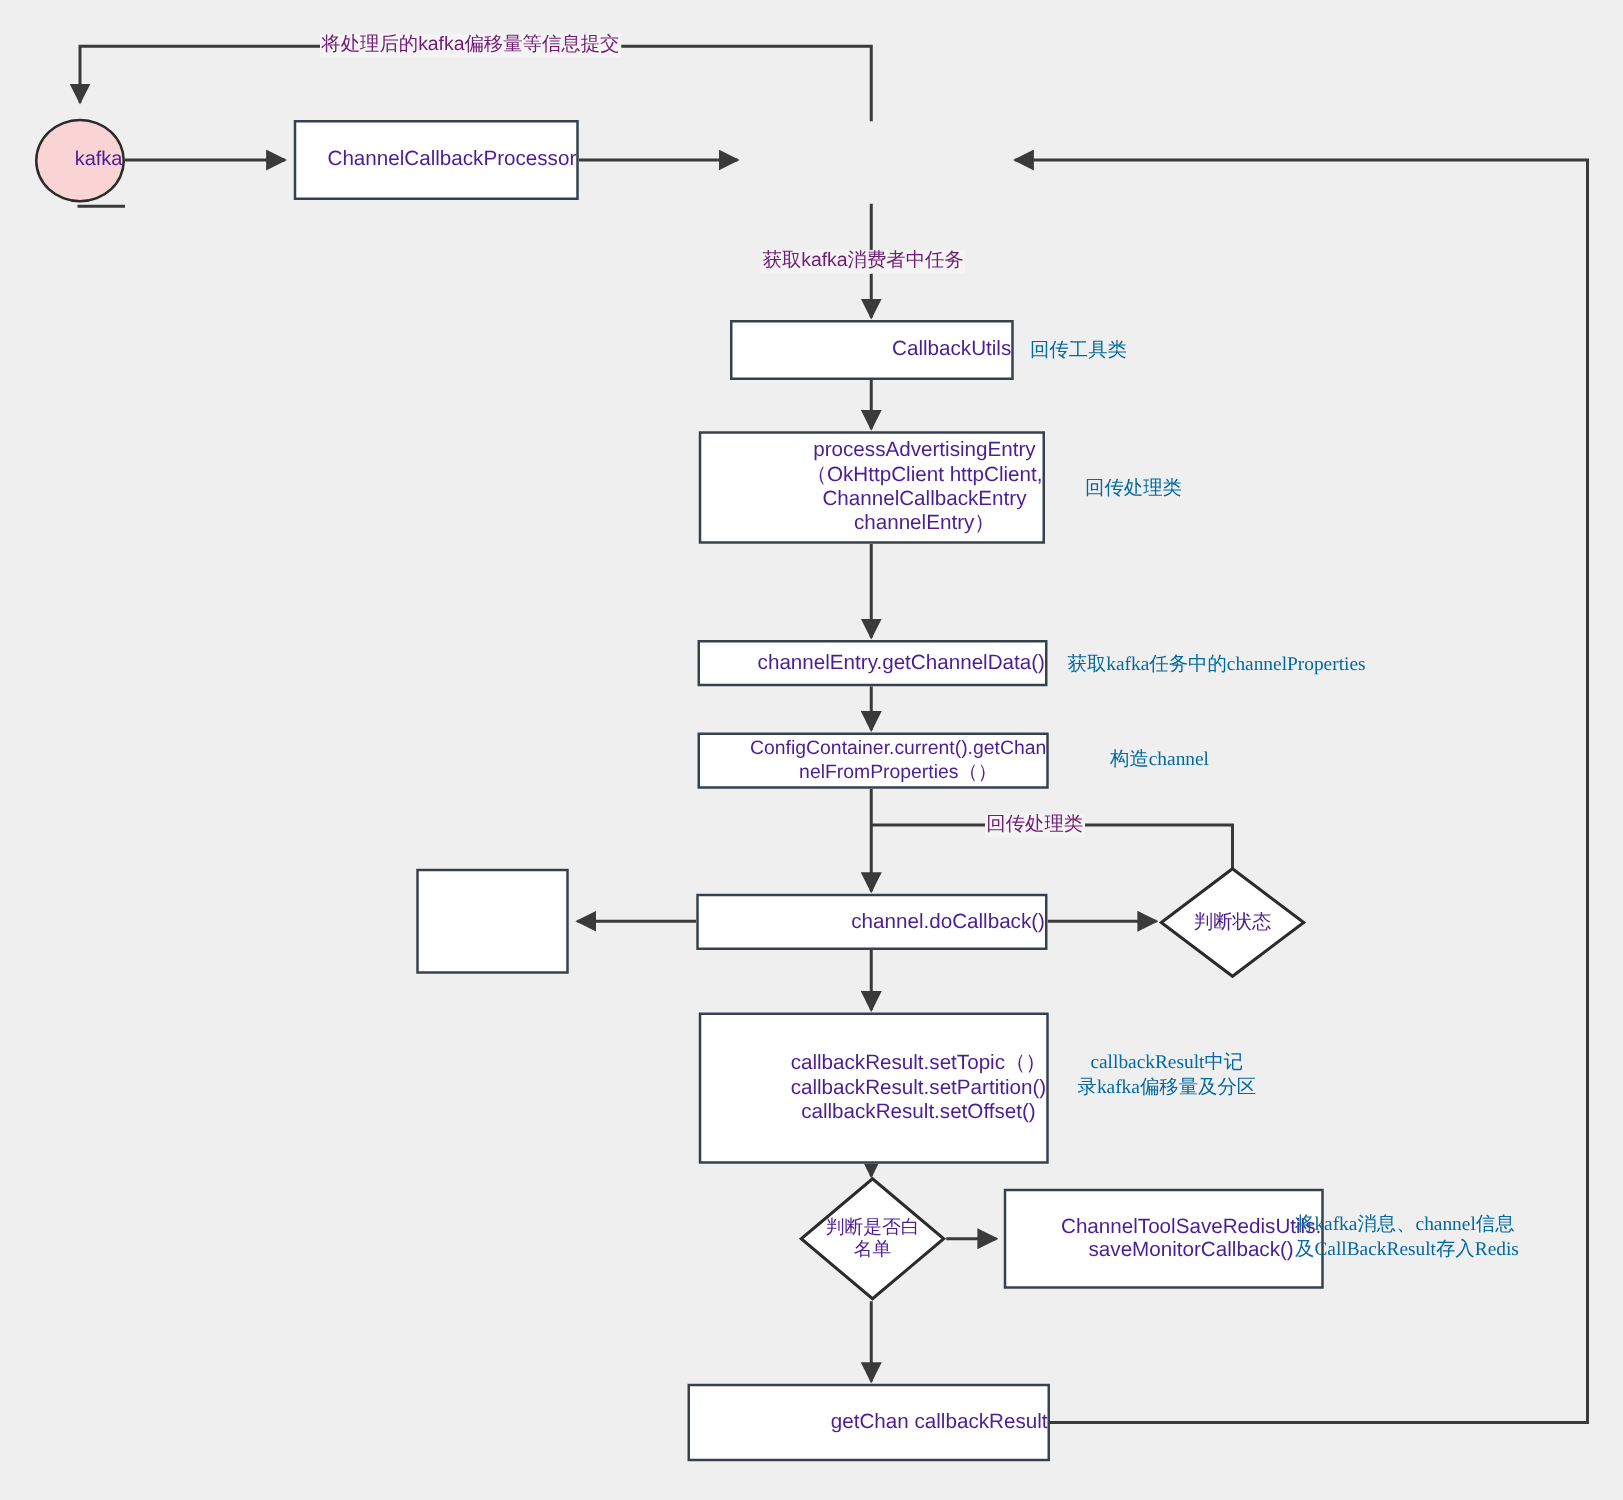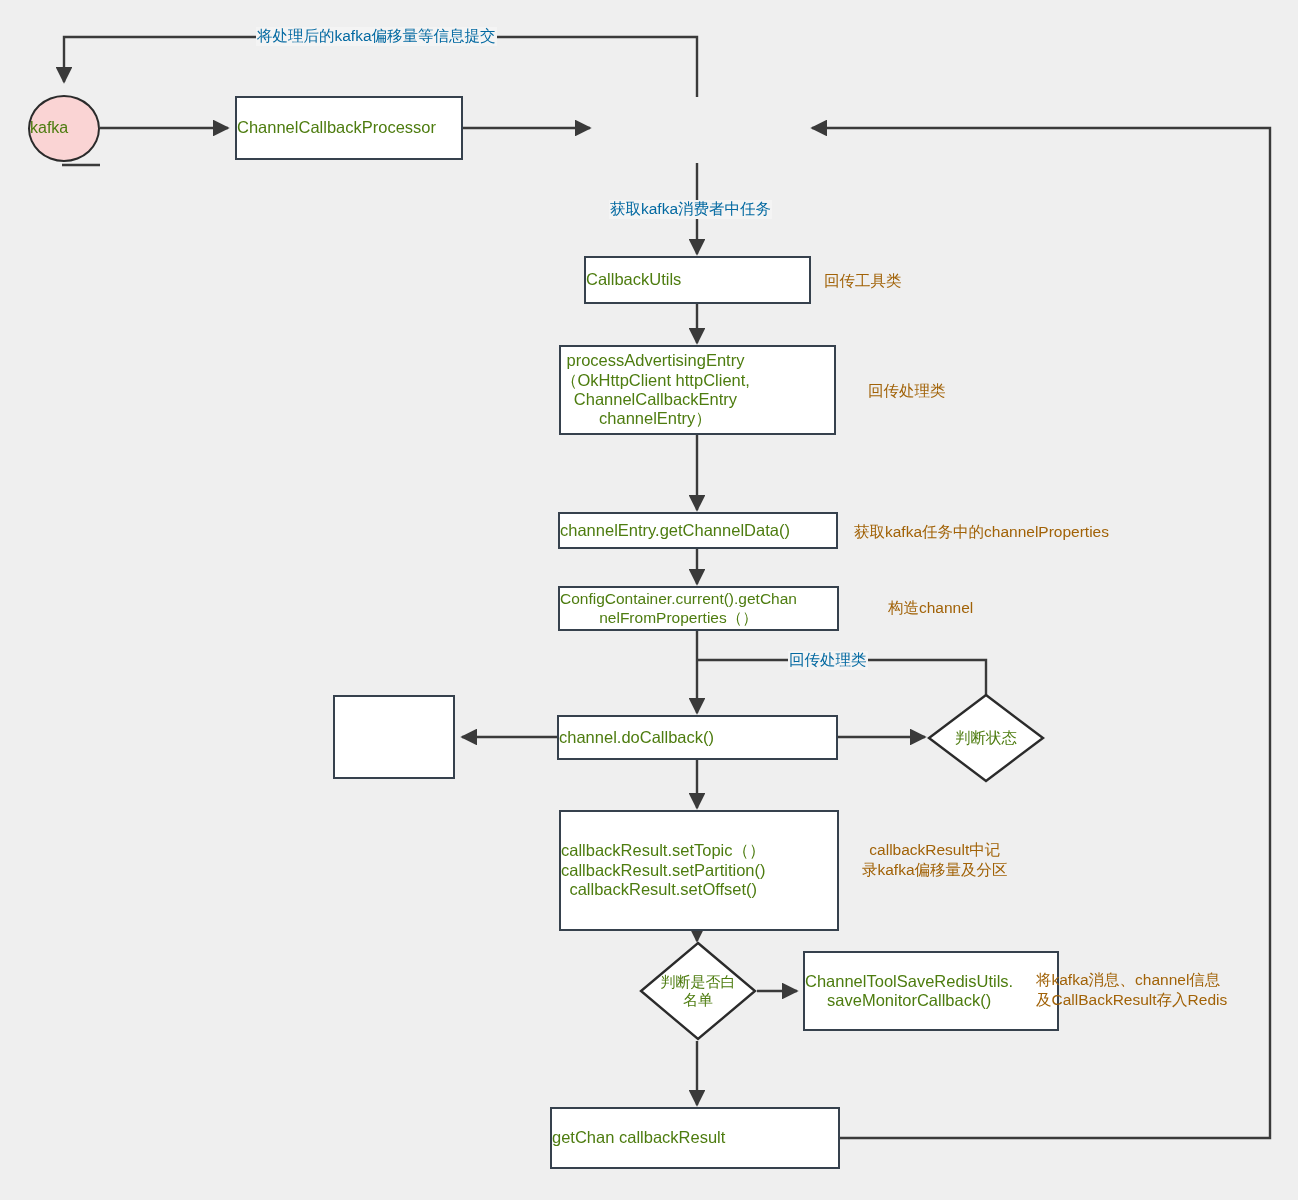--- a/index.html
+++ b/index.html
@@ -22,23 +22,23 @@
     position: absolute;
     left: 0; top: 0;
     width: 1298px;
     height: 1200px;
   }
   .node {
     position: absolute;
     box-sizing: border-box;
     display: flex;
     align-items: center;
-    justify-content: flex-start;
+    justify-content: flex-end;
     text-align: center;
-    color: #4d7c0f;
+    color: #4c1d95;
     line-height: 1.18;
     white-space: pre-line;
   }
   .node.box {
     background: #ffffff;
     border: 2px solid #36414d;
     font-size: 16.5px;
   }
   .node.ellipse {
     background: #fad4d4;
@@ -61,33 +61,34 @@
     position: relative;
     z-index: 2;
     width: 118%;
     text-align: center;
     white-space: pre-line;
     line-height: 1.18;
   }
   .edge-label {
     position: absolute;
     background: #f4f4f4;
-    color: #0369a1;
+    color: #701a75;
     font-size: 15.5px;
     white-space: nowrap;
     padding: 0 1px;
     line-height: 1.2;
   }
   .side-note {
     position: absolute;
-    color: #a16207;
+    color: #0369a1;
     font-size: 15.5px;
     white-space: pre-line;
     line-height: 1.3;
     text-align: left;
+    font-family: Liberation Serif, serif;
   }
 </style>
 </head>
 <body>
 
 <div id="diagram-root">
 
   <svg id="edge-layer" viewBox="0 0 1298 1200" xmlns="http://www.w3.org/2000/svg">
     <defs>
       <marker id="arrow" viewBox="0 0 10 10" refX="9" refY="5" markerWidth="7" markerHeight="7" orient="auto-start-reverse">

